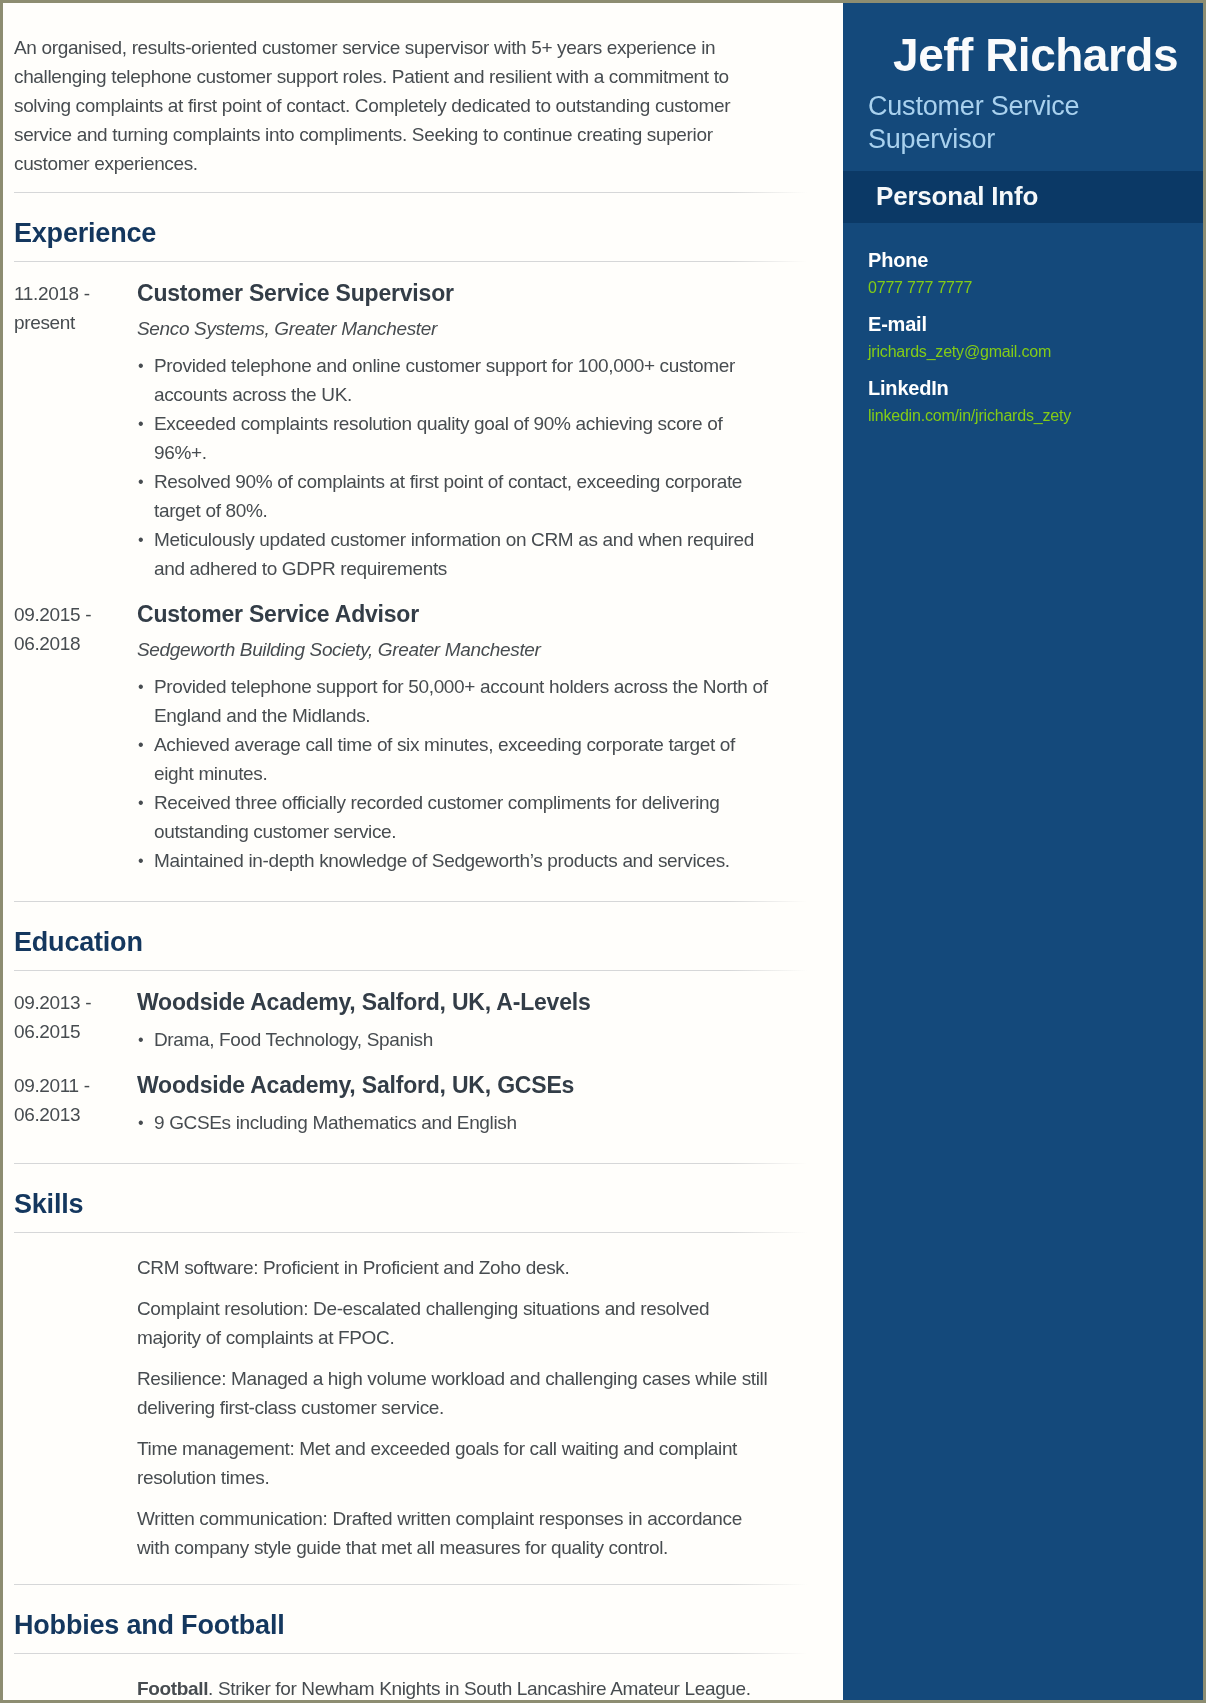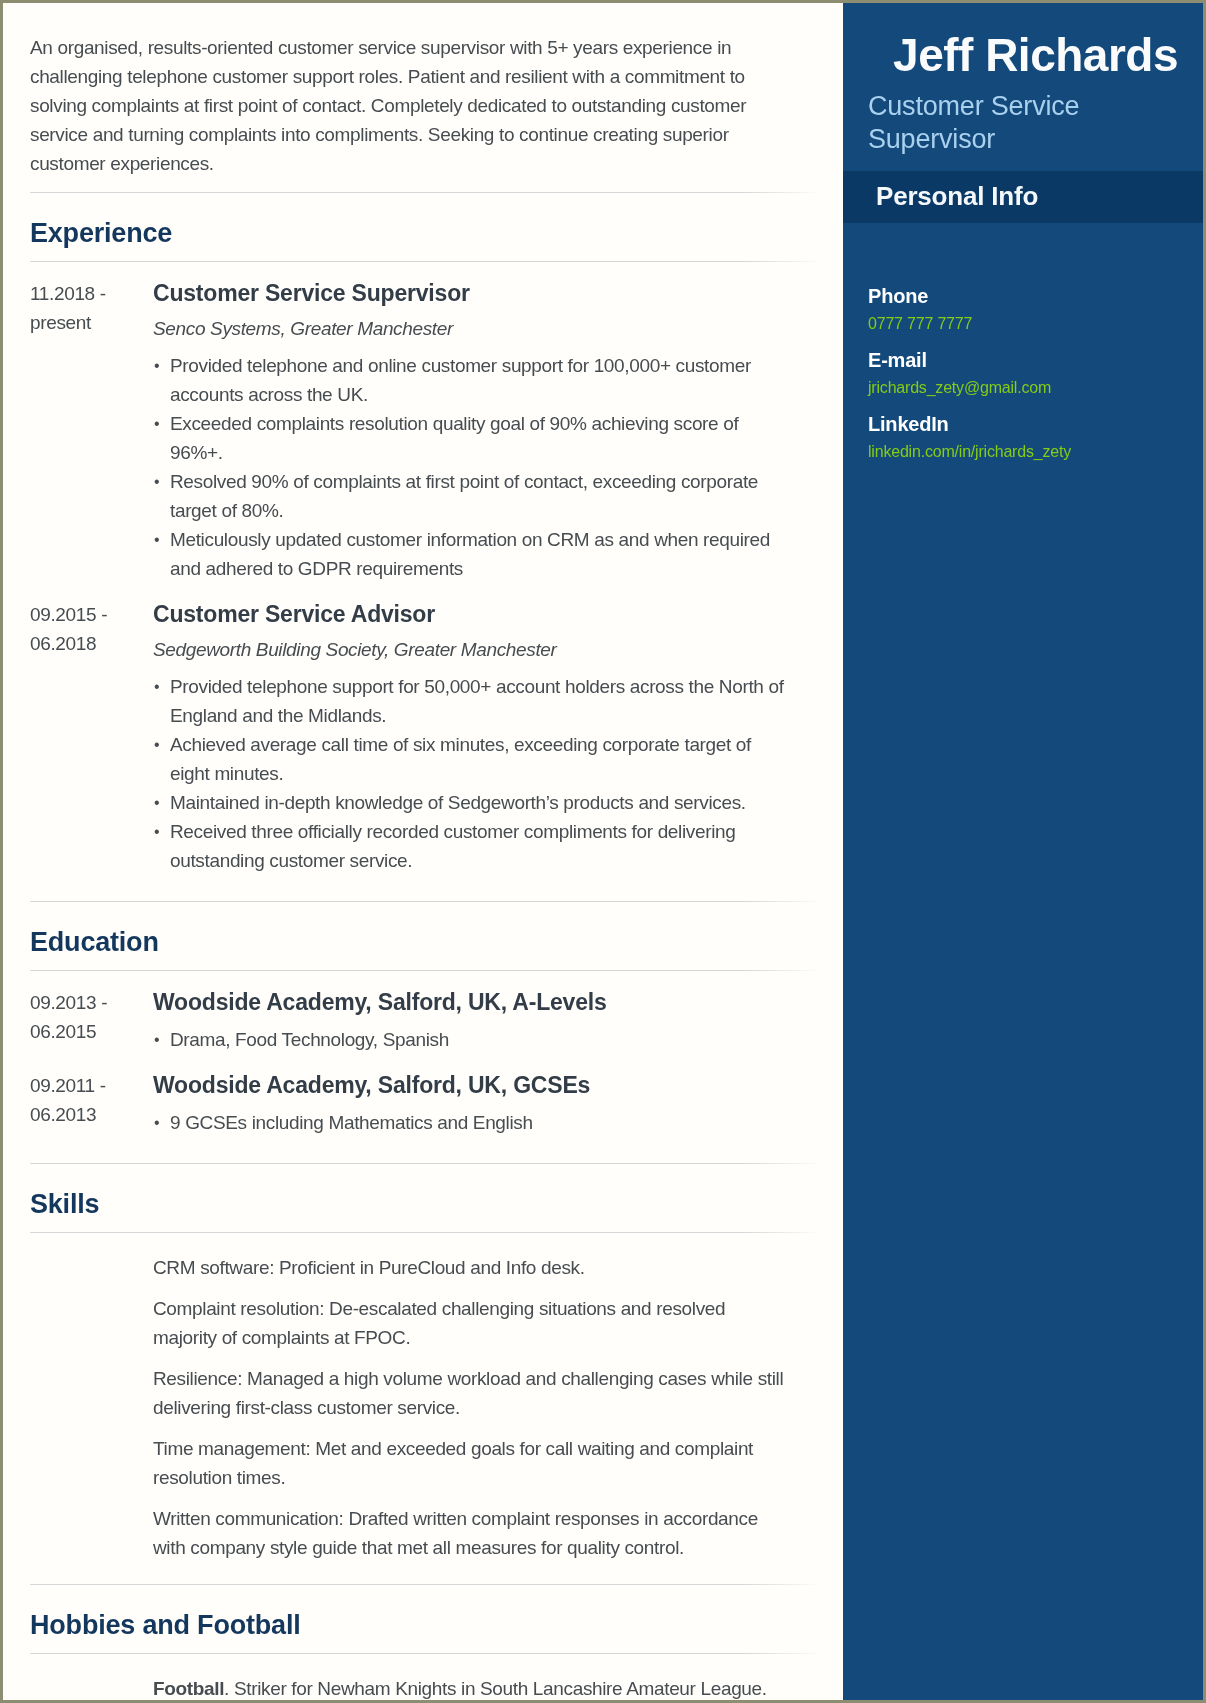--- a/index.html
+++ b/index.html
@@ -10,21 +10,21 @@
     background:#fffefb;
     border:3px solid #8d8d71;
     overflow:hidden;
     font-family:"Liberation Sans", sans-serif;
     color:#474c50;
   }
   
   .main{
     position:absolute;left:0;top:0;width:840px;height:100%;
     box-sizing:border-box;
-    padding:30px 0 0 27px;
+    padding:30px 0 0 11px;
     background:#fffefb;
   }
   .summary{
     margin:0;width:762px;
     font-size:19px;line-height:29px;letter-spacing:-0.35px;
   }
   .rule{
     height:1px;width:793px;border:0;margin:0;
     background:linear-gradient(to right,#d6d7d8 90%,rgba(214,215,216,0));
   }
@@ -82,21 +82,21 @@
     font-size:27px;line-height:33px;
     color:#a9d1ee;letter-spacing:-0.2px;
   }
   .band{
     margin-top:15px;
     background:#0b3966;
     padding:10px 0 11px 33px;
     font-size:26px;font-weight:bold;color:#f5f8fa;
     letter-spacing:-0.2px;
   }
-  .contacts{padding:10px 25px 0 25px;margin-top:36px;}
+  .contacts{padding:10px 25px 0 25px;}
   .contact-label{
     margin-top:16px;
     font-size:20px;font-weight:bold;color:#ffffff;
     letter-spacing:-0.2px;
   }
   .contact-value{
     margin-top:7px;
     font-size:16px;color:#84cc16;letter-spacing:-0.2px;
   }
 </style>
@@ -135,22 +135,22 @@
         <div class="dates">
           <div>09.2015 -</div>
           <div>06.2018</div>
         </div>
         <div class="entry-body">
           <div class="job-title">Customer Service Advisor</div>
           <div class="company">Sedgeworth Building Society, Greater Manchester</div>
           <ul class="bullets">
             <li>Provided telephone support for 50,000+ account holders across the North of England and the Midlands.</li>
             <li>Achieved average call time of six minutes, exceeding corporate target of eight minutes.</li>
+            <li>Received three officially recorded customer compliments for delivering outstanding customer service.</li>
             <li>Maintained in-depth knowledge of Sedgeworth’s products and services.</li>
-            <li>Received three officially recorded customer compliments for delivering outstanding customer service.</li>
           </ul>
         </div>
       </div>
     </div>
 
     <div>
       <hr class="rule top" style="margin-top:26px;">
       <div class="sec-title">Education</div>
       <hr class="rule">
 
@@ -179,21 +179,21 @@
           </ul>
         </div>
       </div>
     </div>
 
     <div>
       <hr class="rule top" style="margin-top:26px;">
       <div class="sec-title">Skills</div>
       <hr class="rule">
       <div class="plain-block">
-        <p>CRM software: Proficient in PureCloud and Info desk.</p>
+        <p>CRM software: Proficient in Proficient and Zoho desk.</p>
         <p>Complaint resolution: De-escalated challenging situations and resolved majority of complaints at FPOC.</p>
         <p>Resilience: Managed a high volume workload and challenging cases while still delivering first-class customer service.</p>
         <p>Time management: Met and exceeded goals for call waiting and complaint resolution times.</p>
         <p>Written communication: Drafted written complaint responses in accordance with company style guide that met all measures for quality control.</p>
       </div>
     </div>
 
     <div>
       <hr class="rule top" style="margin-top:22px;">
       <div class="sec-title">Hobbies and Football</div>

